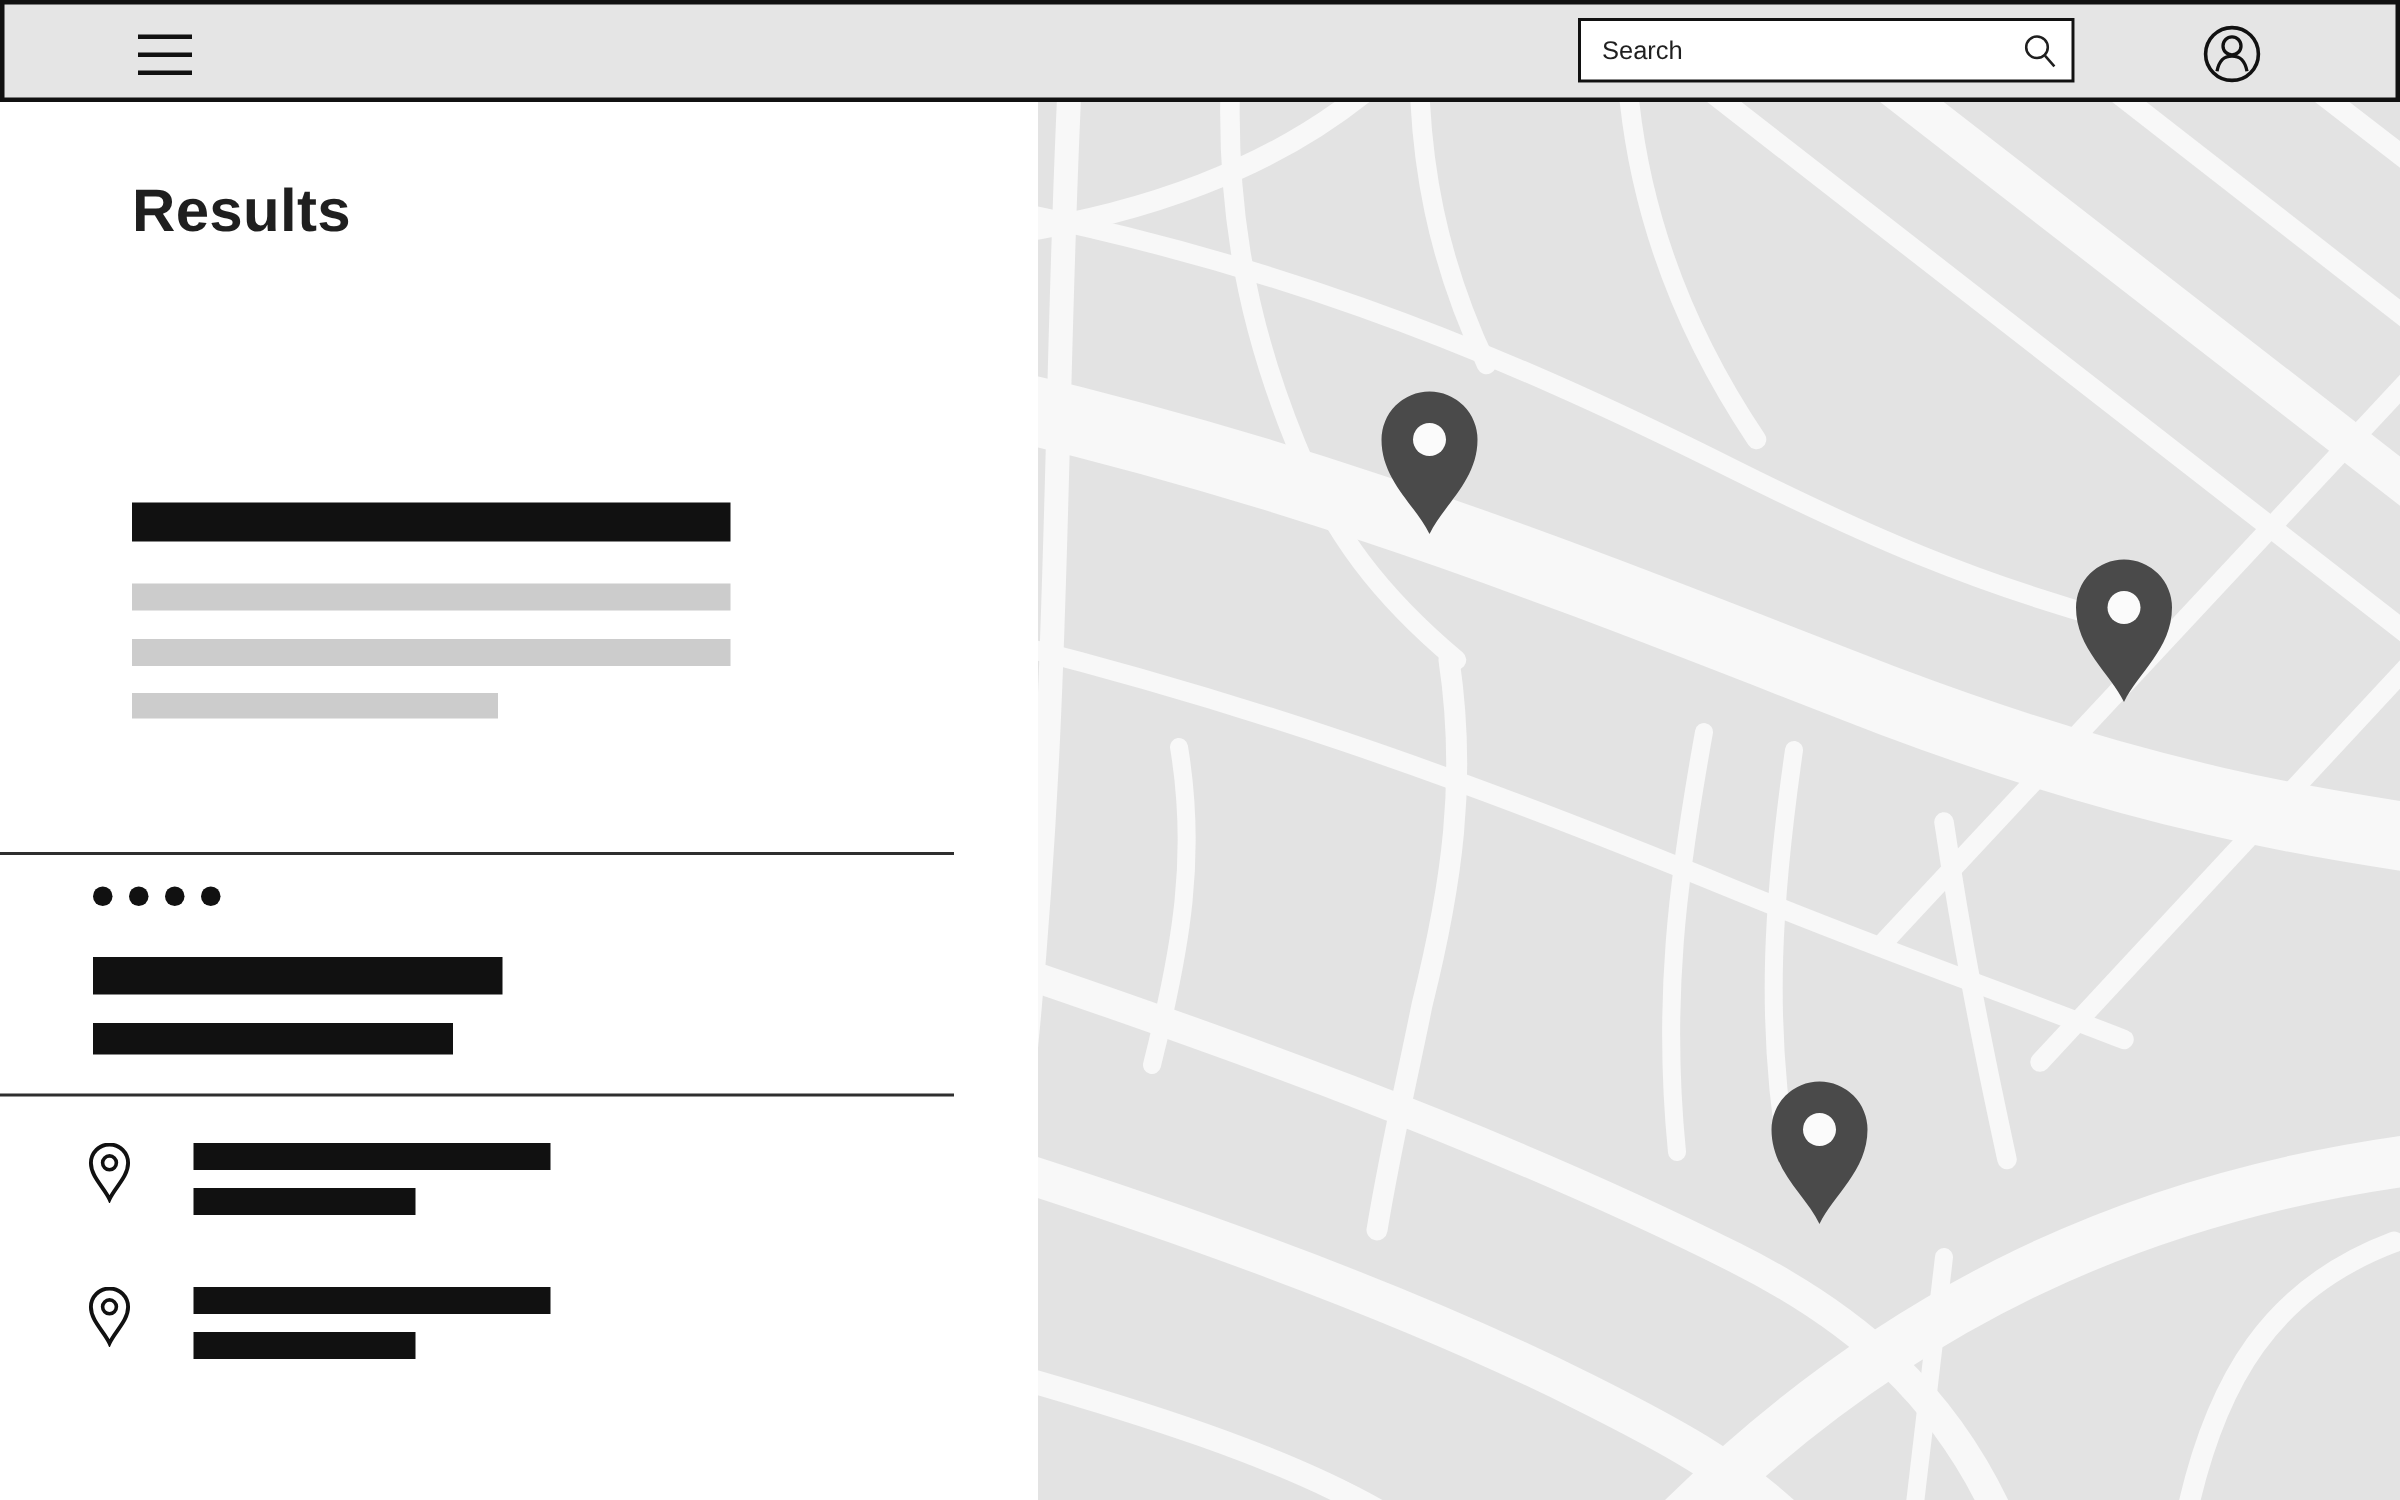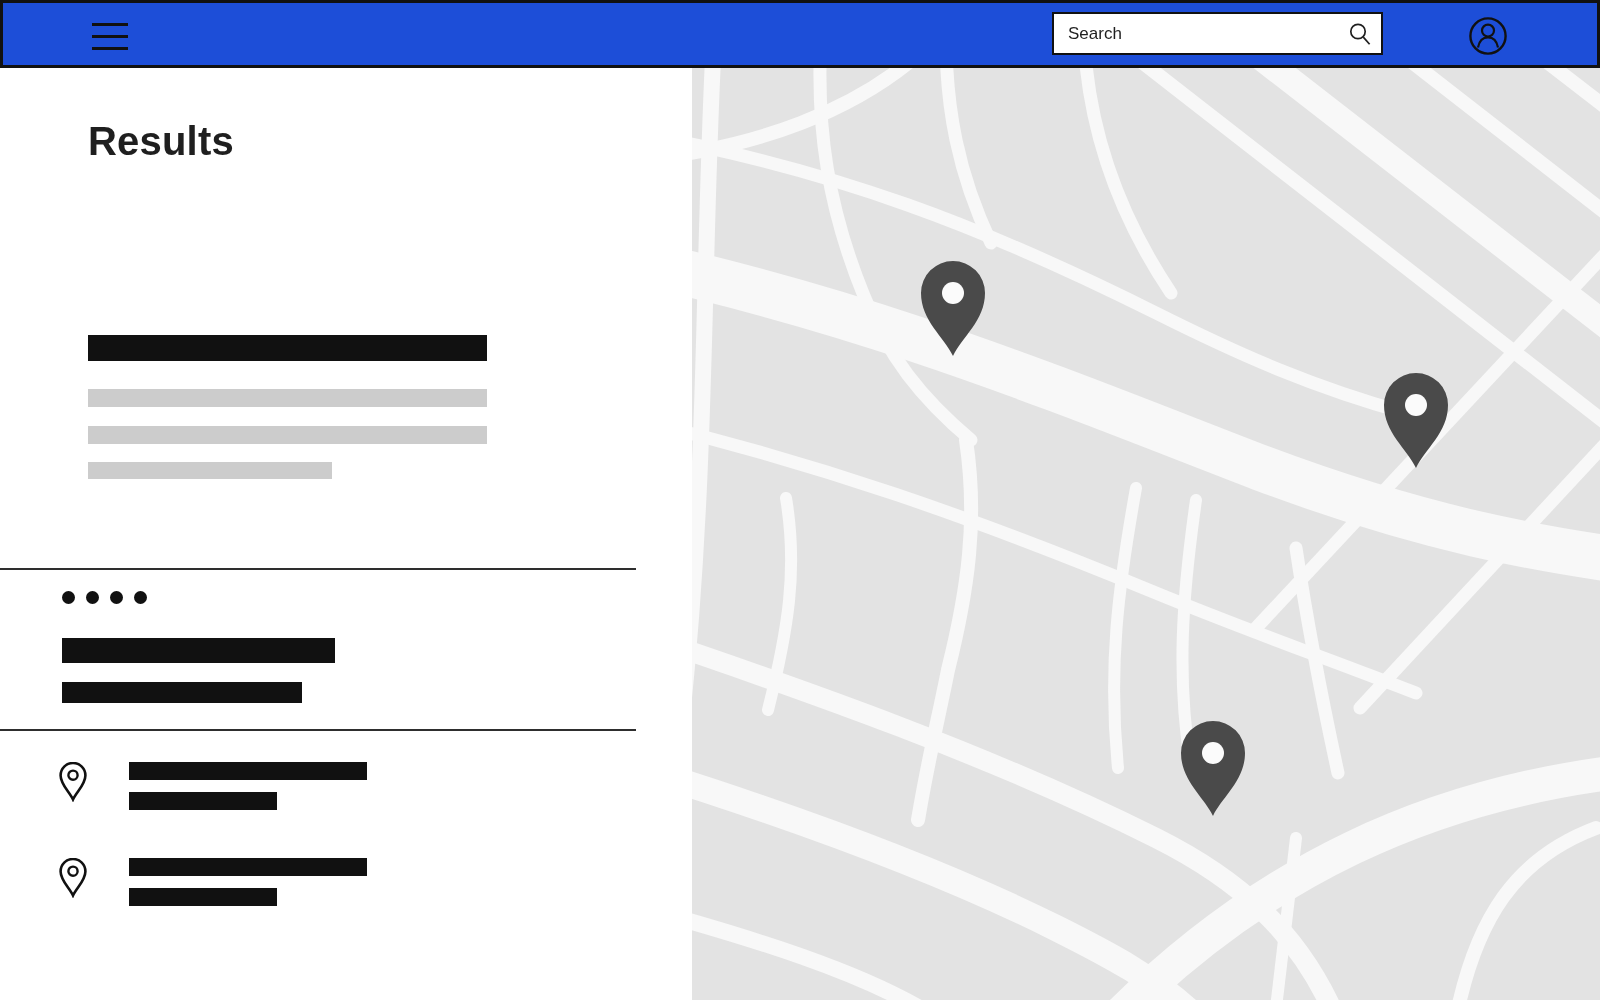--- a/index.html
+++ b/index.html
@@ -10,21 +10,21 @@
     --map-block:#e3e3e3;
     --map-street:#f8f8f8;
     --pin-fill:#4a4a4a;
     --pin-hole:#fbfbfb;
   }
   *{margin:0;padding:0;box-sizing:border-box;}
   body{background:#ffffff;font-family:"Liberation Sans","DejaVu Sans",sans-serif;}
   .page{position:relative;width:1600px;height:1000px;background:#ffffff;overflow:hidden;}
 
   
-  .topbar{position:absolute;left:0;top:0;width:1600px;height:68px;background:#1d4ed8;
+  .topbar{position:absolute;left:0;top:0;width:1600px;height:68px;background:#e5e5e5;
           border:3px solid var(--c-dark);z-index:5;}
   .hamburger{position:absolute;left:89px;top:20px;width:36px;height:27px;cursor:pointer;}
   .hamburger span{position:absolute;left:0;width:36px;height:2.5px;background:var(--c-dark);}
   .hamburger span:nth-child(1){top:0;}
   .hamburger span:nth-child(2){top:12px;}
   .hamburger span:nth-child(3){top:24px;}
   .searchbox{position:absolute;left:1049px;top:9px;width:331px;height:43px;
              border:2px solid var(--c-dark);background:#ffffff;display:flex;align-items:center;}
   .searchbox input{flex:1;border:none;outline:none;background:transparent;
                    font-family:"Liberation Sans","DejaVu Sans",sans-serif;

